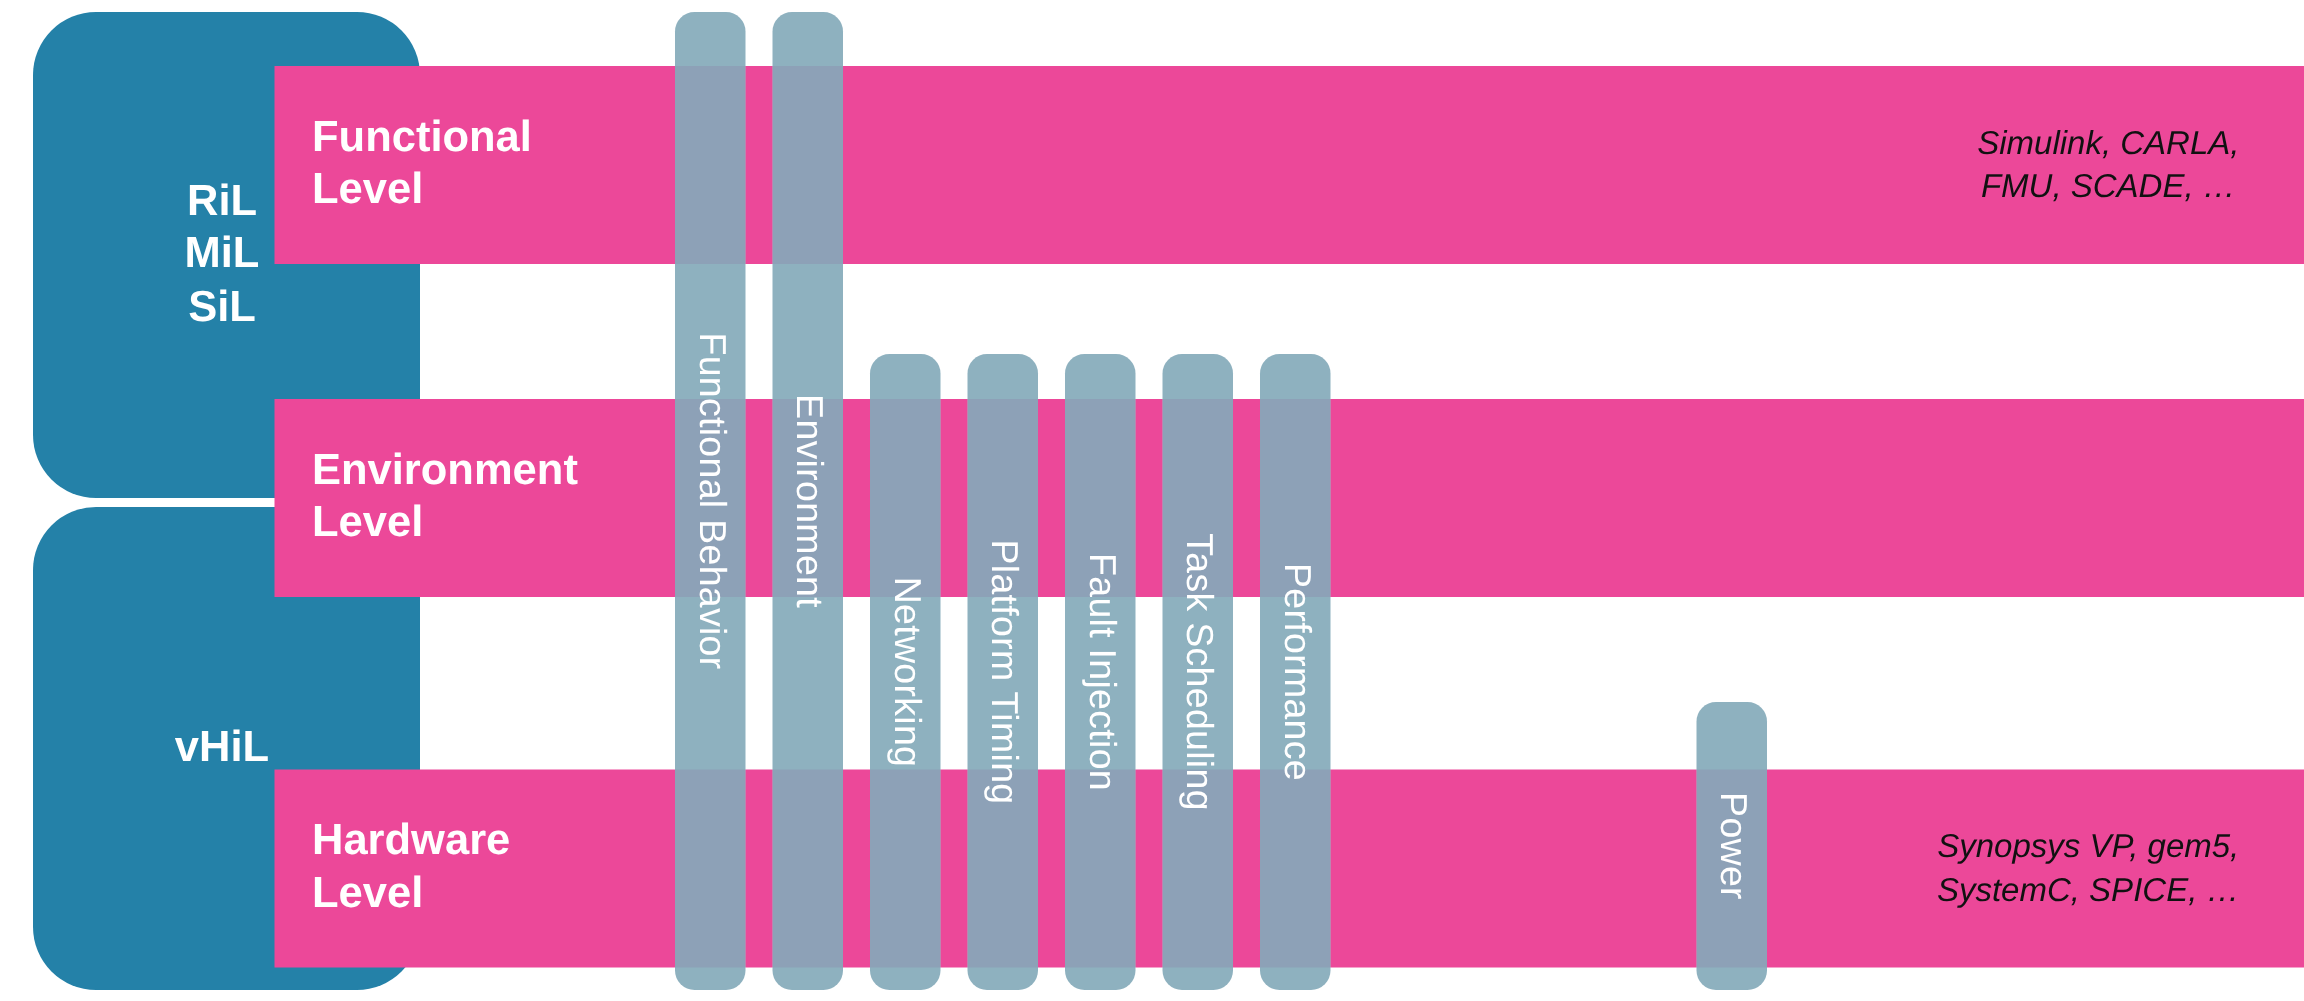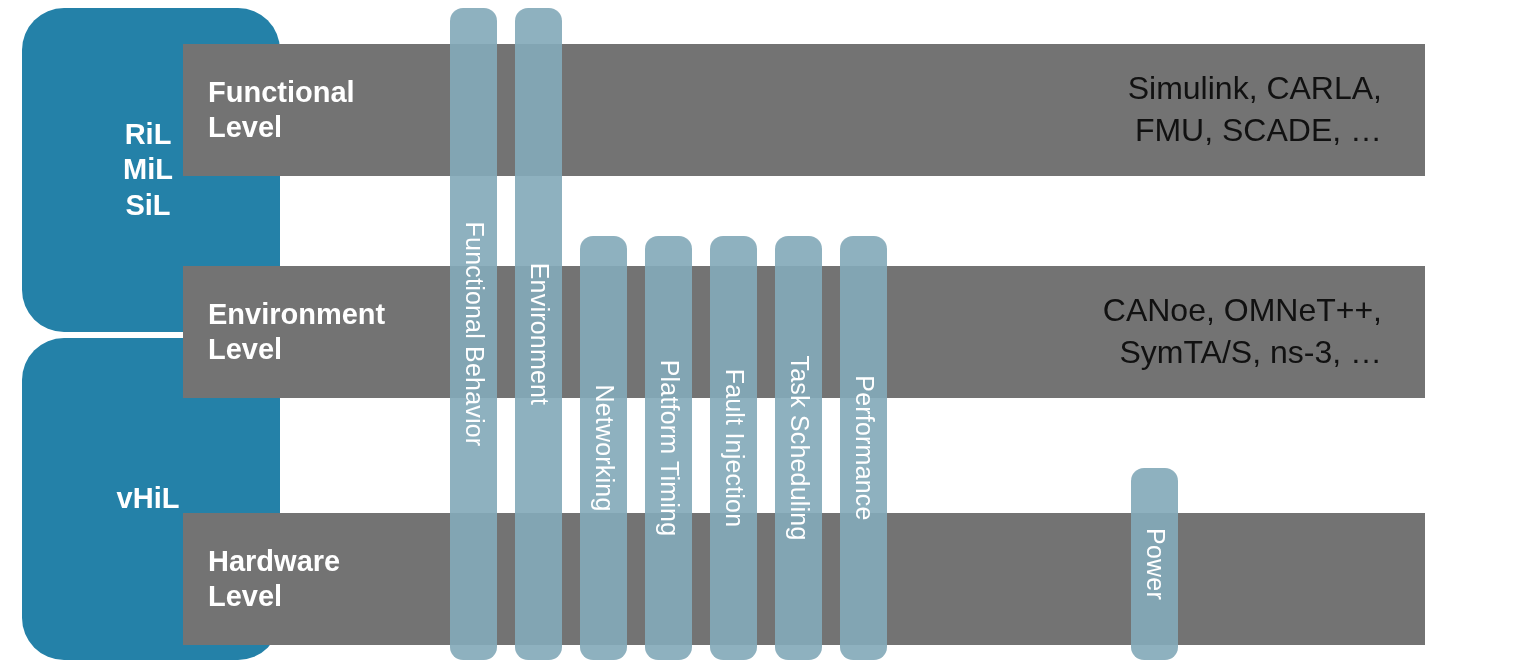--- a/index.html
+++ b/index.html
@@ -51,23 +51,23 @@
     top: 338px;
     width: 258px;
     height: 322px;
     border-radius: 42px;
   }
 
   
   .level-band {
     position: absolute;
     left: 183px;
-    width: 1242px;
+    width: 1353px;
     height: 132px;
-    background: #737373;
+    background: #ec4899;
     z-index: 2;
   }
   #band-functional  { top: 44px; }
   #band-interaction { top: 266px; }
   #band-hardware    { top: 513px; }
 
   .band-title {
     position: absolute;
     left: 25px;
     top: 50%;
@@ -78,23 +78,24 @@
     line-height: 1.22;
     white-space: pre-line;
     z-index: 5;
   }
   .band-tools {
     position: absolute;
     right: 43px;
     top: 50%;
     transform: translateY(-50%);
     color: #111111;
-    font-size: 32px;
+    font-style: italic;
+    font-size: 22px;
     line-height: 1.3;
-    text-align: right;
+    text-align: center;
     white-space: pre-line;
     z-index: 5;
   }
 
   
   .aspect-bar {
     position: absolute;
     width: 47px;
     background: rgba(255, 255, 255, 0.40);
     border-radius: 13px;
@@ -143,27 +144,27 @@
   <div class="level-band" id="band-functional">
     <div class="band-title">Functional
 Level</div>
     <div class="band-tools">Simulink, CARLA,
 FMU, SCADE, …</div>
   </div>
 
   <div class="level-band" id="band-interaction">
     <div class="band-title">Environment
 Level</div>
-    <div class="band-tools">CANoe, OMNeT++,
-SymTA/S, ns-3, …</div>
   </div>
 
   <div class="level-band" id="band-hardware">
     <div class="band-title">Hardware
 Level</div>
+    <div class="band-tools">Synopsys VP, gem5,
+SystemC, SPICE, …</div>
   </div>
 
   <div class="aspect-bar translucent" style="left:450px;  top:8px;   height:652px;">
     <div class="bar-fill"></div>
     <span class="bar-label">Functional Behavior</span>
   </div>
 
   <div class="aspect-bar translucent" style="left:515px;  top:8px;   height:652px;">
     <div class="bar-fill"></div>
     <span class="bar-label">Environment</span>

